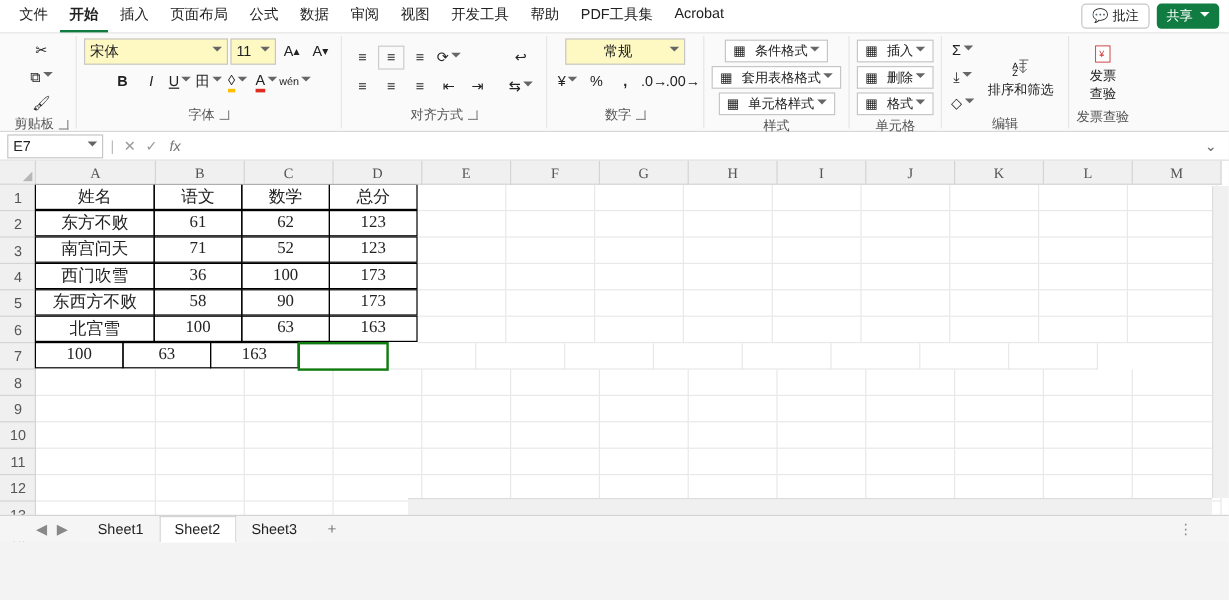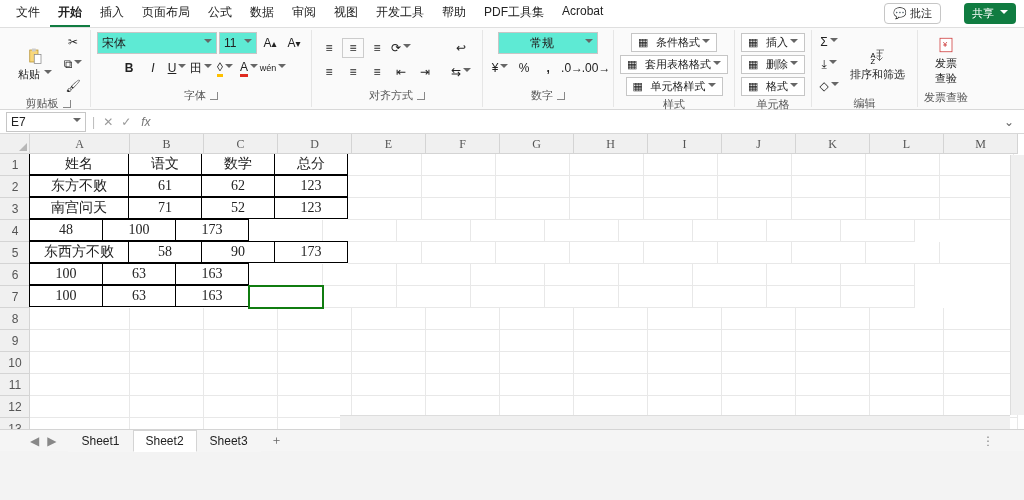--- a/index.html
+++ b/index.html
@@ -3,36 +3,36 @@
 <meta charset="utf-8">
 <style>
 *{box-sizing:border-box;margin:0;padding:0;font-family:"Microsoft YaHei","SimSun",sans-serif;}
 body{background:#f3f3f3;width:1024px;height:500px;overflow:hidden;font-size:12px;color:#222;}
 .topbar{height:28px;background:#fff;border-bottom:1px solid #dfdfdf;display:flex;align-items:center;padding:0 8px;}
 .menutabs{display:flex;gap:2px;}
 .menutabs div{padding:4px 8px;cursor:pointer;}
 .menutabs div.active{font-weight:bold;border-bottom:2px solid #107c41;}
 .toprt{margin-left:auto;display:flex;gap:6px;align-items:center;}
 .pill{border:1px solid #c6c6c6;border-radius:4px;padding:2px 8px;font-size:11px;background:#fff;}
-.sharebtn{background:#107c41;color:#fff;border-radius:4px;padding:3px 8px;font-size:11px;display:flex;align-items:center;gap:4px;margin-left:17px;}
+.sharebtn{background:#107c41;color:#fff;border-radius:4px;padding:3px 8px;font-size:11px;display:flex;align-items:center;gap:4px;}
 .ribbon{height:82px;background:#fafafa;border-bottom:1px solid #d8d8d8;display:flex;padding:2px 6px;}
 .grp{display:flex;flex-direction:column;align-items:center;justify-content:space-between;height:100%;padding:2px 6px;border-right:1px solid #e6e6e6;}
 .grp:last-child{border-right:none;}
 .grpbody{display:flex;align-items:center;gap:4px;flex:1;}
 .grplabel{font-size:11px;color:#555;display:flex;align-items:center;gap:4px;padding-bottom:2px;}
 .dlg{width:8px;height:8px;border-right:1px solid #888;border-bottom:1px solid #888;}
 .bigbtn{display:flex;flex-direction:column;align-items:center;justify-content:center;padding:4px 6px;gap:2px;cursor:pointer;}
 .bigbtn .lbl{font-size:11px;display:flex;align-items:center;gap:2px;}
 .ico{width:18px;height:18px;display:inline-block;}
 .ico svg{width:100%;height:100%;}
 .col{display:flex;flex-direction:column;gap:2px;}
 .row{display:flex;gap:2px;align-items:center;}
 .smallbtn{width:22px;height:20px;display:flex;align-items:center;justify-content:center;border:1px solid transparent;cursor:pointer;}
 .dd{width:8px;height:8px;border-left:4px solid transparent;border-right:4px solid transparent;border-top:4px solid #666;margin-left:2px;}
-.combo{border:1px solid #c6c6c6;background:#5eead4;height:22px;display:flex;align-items:center;padding:0 4px;font-size:12px;}
+.combo{border:1px solid #c6c6c6;background:#fef9c3;height:22px;display:flex;align-items:center;padding:0 4px;font-size:12px;}
 .fontname{width:120px;}
 .fontsize{width:38px;}
 .fmt-btn{background:#fff;border:1px solid #c6c6c6;display:flex;align-items:center;padding:1px 6px;font-size:11px;margin:1px 0;cursor:pointer;min-width:84px;}
 .fmt-btn .mic{width:14px;height:14px;margin-right:4px;}
 .fbar{height:24px;background:#fff;border-bottom:1px solid #d8d8d8;display:flex;align-items:center;}
 .namebox{width:80px;height:20px;border:1px solid #c6c6c6;margin:0 2px 0 6px;padding:0 4px;display:flex;align-items:center;font-size:12px;background:#fff;}
 .fxchk{color:#777;padding:0 6px;font-style:italic;}
 .fxinp{flex:1;height:20px;border:none;outline:none;padding:0 4px;font-size:12px;}
 .gridwrap{height:317px;background:#fff;position:relative;display:flex;}
 .rowhdrs{width:30px;background:#f0f0f0;border-right:1px solid #d4d4d4;}
@@ -76,31 +76,20 @@
         <span>共享</span> 
         <span class="dd" style="border-top-color:#fff;"></span>
       </div>
   </div>
 </div>
 
 <div class="ribbon">
 
   <div class="grp">
     <div class="grpbody">
-      <div class="bigbtn">
-        <span class="ico"><svg viewBox="0 0 24 24">
-              <rect x="5" y="4" width="11" height="16" fill="#f8d77a" stroke="#b58f2e"></rect>
-              <rect x="8" y="2" width="5" height="4" fill="#ccc"></rect>
-              <rect x="11" y="10" width="9" height="12" fill="#fff" stroke="#888"></rect>
-            </svg></span>
-        <span class="lbl">
-            <span>粘贴</span>
-            <span class="dd"></span>
-          </span>
-      </div>
       <div class="col">
         <div class="smallbtn">
             <span>✂</span>
           </div>
         <div class="smallbtn">
             <span>⧉</span>
             <span class="dd"></span>
           </div>
         <div class="smallbtn">
             <span>🖌</span>
@@ -394,21 +383,22 @@
             <div class="cell" style="width: 74px;"></div>
             <div class="cell" style="width: 74px;"></div>
             <div class="cell" style="width: 74px;"></div>
             <div class="cell" style="width: 74px;"></div>
             <div class="cell" style="width: 74px;"></div>
             <div class="cell" style="width: 74px;"></div>
             <div class="cell" style="width: 74px;"></div>
             <div class="cell" style="width: 74px;"></div>
           </div>
           <div class="cellrow">
-            <div class="cell" style="width: 74px; border: 1px solid rgb(0, 0, 0); margin-left: -1px; margin-top: -1px;">48</div>
+            <div class="cell" style="width: 100px; border: 1px solid rgb(0, 0, 0); margin-left: -1px; margin-top: -1px;">西门吹雪</div>
+            <div class="cell" style="width: 74px; border: 1px solid rgb(0, 0, 0); margin-left: -1px; margin-top: -1px;">36</div>
             <div class="cell" style="width: 74px; border: 1px solid rgb(0, 0, 0); margin-left: -1px; margin-top: -1px;">100</div>
             <div class="cell" style="width: 74px; border: 1px solid rgb(0, 0, 0); margin-left: -1px; margin-top: -1px;">173</div>
             <div class="cell" style="width: 74px;"></div>
             <div class="cell" style="width: 74px;"></div>
             <div class="cell" style="width: 74px;"></div>
             <div class="cell" style="width: 74px;"></div>
             <div class="cell" style="width: 74px;"></div>
             <div class="cell" style="width: 74px;"></div>
             <div class="cell" style="width: 74px;"></div>
             <div class="cell" style="width: 74px;"></div>
@@ -423,20 +413,21 @@
             <div class="cell" style="width: 74px;"></div>
             <div class="cell" style="width: 74px;"></div>
             <div class="cell" style="width: 74px;"></div>
             <div class="cell" style="width: 74px;"></div>
             <div class="cell" style="width: 74px;"></div>
             <div class="cell" style="width: 74px;"></div>
             <div class="cell" style="width: 74px;"></div>
             <div class="cell" style="width: 74px;"></div>
           </div>
           <div class="cellrow">
+            <div class="cell" style="width: 100px; border: 1px solid rgb(0, 0, 0); margin-left: -1px; margin-top: -1px;">北宫雪</div>
             <div class="cell" style="width: 74px; border: 1px solid rgb(0, 0, 0); margin-left: -1px; margin-top: -1px;">100</div>
             <div class="cell" style="width: 74px; border: 1px solid rgb(0, 0, 0); margin-left: -1px; margin-top: -1px;">63</div>
             <div class="cell" style="width: 74px; border: 1px solid rgb(0, 0, 0); margin-left: -1px; margin-top: -1px;">163</div>
             <div class="cell" style="width: 74px;"></div>
             <div class="cell" style="width: 74px;"></div>
             <div class="cell" style="width: 74px;"></div>
             <div class="cell" style="width: 74px;"></div>
             <div class="cell" style="width: 74px;"></div>
             <div class="cell" style="width: 74px;"></div>
             <div class="cell" style="width: 74px;"></div>

